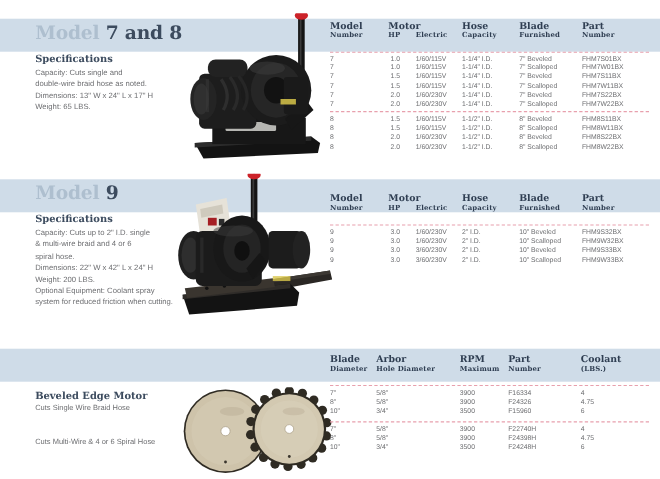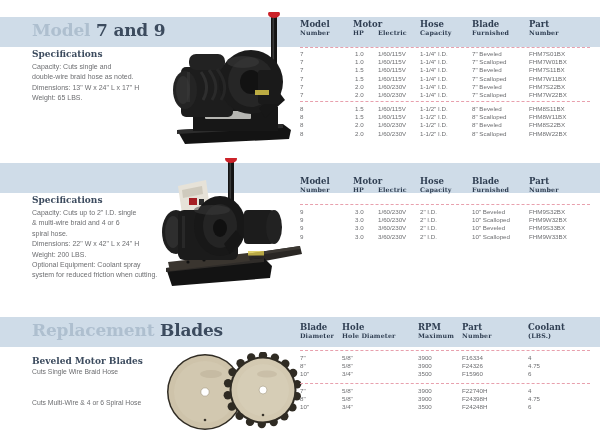--- a/index.html
+++ b/index.html
@@ -117,21 +117,21 @@
       <path d="M54 57 q13 17 4 31" stroke="#262626" stroke-width="3" fill="none"></path>
 
       <ellipse cx="80" cy="50" rx="16" ry="6" fill="#3d3d3d" opacity=".55"></ellipse>
       <rect x="24" y="60" width="3" height="30" fill="#3a3a3a" opacity=".5"></rect>
     </svg>
   </div>
 
   <div class="band" style="top:17px;"></div>
   <div class="band-title" style="top:20px;">
     <span class="light">Model</span>
-    <span class="dark">7 and 9</span>
+    <span class="dark">7 and 8</span>
   </div>
 
   <div class="thead" style="left:300px;top:19px;">
     <div style="position:absolute;left:0;top:0;">
       <span class="h1">Model</span>
       <span class="h2">Number</span>
     </div>
     <div style="position:absolute;left:53px;top:0;">
       <span class="h1">Motor</span>
       <span class="h2">HP</span>
@@ -291,20 +291,24 @@
       <path d="M72 86 L84 72 L90 80 L78 96 Z" fill="#161616"></path>
 
       <rect x="96" y="93" width="16" height="4.5" fill="#d8c54a" opacity=".8"></rect>
 
       <ellipse cx="60" cy="52" rx="18" ry="5" fill="#3b3b3b" opacity=".5"></ellipse>
       <rect x="30" y="58" width="3" height="32" fill="#3a3a3a" opacity=".45"></rect>
     </svg>
   </div>
 
   <div class="band" style="top:163px;"></div>
+  <div class="band-title" style="top:166px;">
+    <span class="light">Model</span>
+    <span class="dark">9</span>
+  </div>
 
   <div class="thead" style="left:300px;top:176px;">
     <div style="position:absolute;left:0;top:0;">
       <span class="h1">Model</span>
       <span class="h2">Number</span>
     </div>
     <div style="position:absolute;left:53px;top:0;">
       <span class="h1">Motor</span>
       <span class="h2">HP</span>
     </div>
@@ -412,32 +416,28 @@
         <circle cx="100" cy="38" r="26" fill="#dad1bc" opacity=".5"></circle>
         <ellipse cx="104" cy="22" rx="10" ry="3.6" fill="#bdb299" opacity=".5"></ellipse>
         <circle cx="100" cy="38" r="4" fill="#ffffff"></circle>
         <circle cx="100" cy="38" r="4" fill="none" stroke="#aea38b" stroke-width=".7"></circle>
         <circle cx="100" cy="63" r="1.3" fill="#3a352c"></circle>
       </g>
     </svg>
   </div>
 
   <div class="band" style="top:317px;"></div>
-  <div class="band-title" style="top:320px;">
-    <span class="light">Replacement</span>
-    <span class="dark">Blades</span>
-  </div>
 
   <div class="thead" style="left:300px;top:322px;">
     <div style="position:absolute;left:0;top:0;">
       <span class="h1">Blade</span>
       <span class="h2">Diameter</span>
     </div>
     <div style="position:absolute;left:42px;top:0;">
-      <span class="h1">Hole</span>
+      <span class="h1">Arbor</span>
       <span class="h2">Hole Diameter</span>
     </div>
     <div style="position:absolute;left:118px;top:0;">
       <span class="h1">RPM</span>
       <span class="h2">Maximum</span>
     </div>
     <div style="position:absolute;left:162px;top:0;">
       <span class="h1">Part</span>
       <span class="h2">Number</span>
     </div>
@@ -492,17 +492,17 @@
       </div>
       <div class="row">
         <span class="cell" style="left: 0px;">10"</span>
         <span class="cell" style="left: 42px;">3/4"</span>
         <span class="cell" style="left: 118px;">3500</span>
         <span class="cell" style="left: 162px;">F24248H</span>
         <span class="cell" style="left: 228px;">6</span>
       </div>
     </div>
 
-  <div class="blade-h" style="left:32px;top:356px;">Beveled Motor Blades</div>
+  <div class="blade-h" style="left:32px;top:356px;">Beveled Edge Motor</div>
   <div class="blade-s" style="left:32px;top:368px;">Cuts Single Wire Braid Hose</div>
   <div class="blade-s" style="left:32px;top:399px;">Cuts Multi-Wire &amp; 4 or 6 Spiral Hose</div>
 
 </div>
 
 </body></html>

